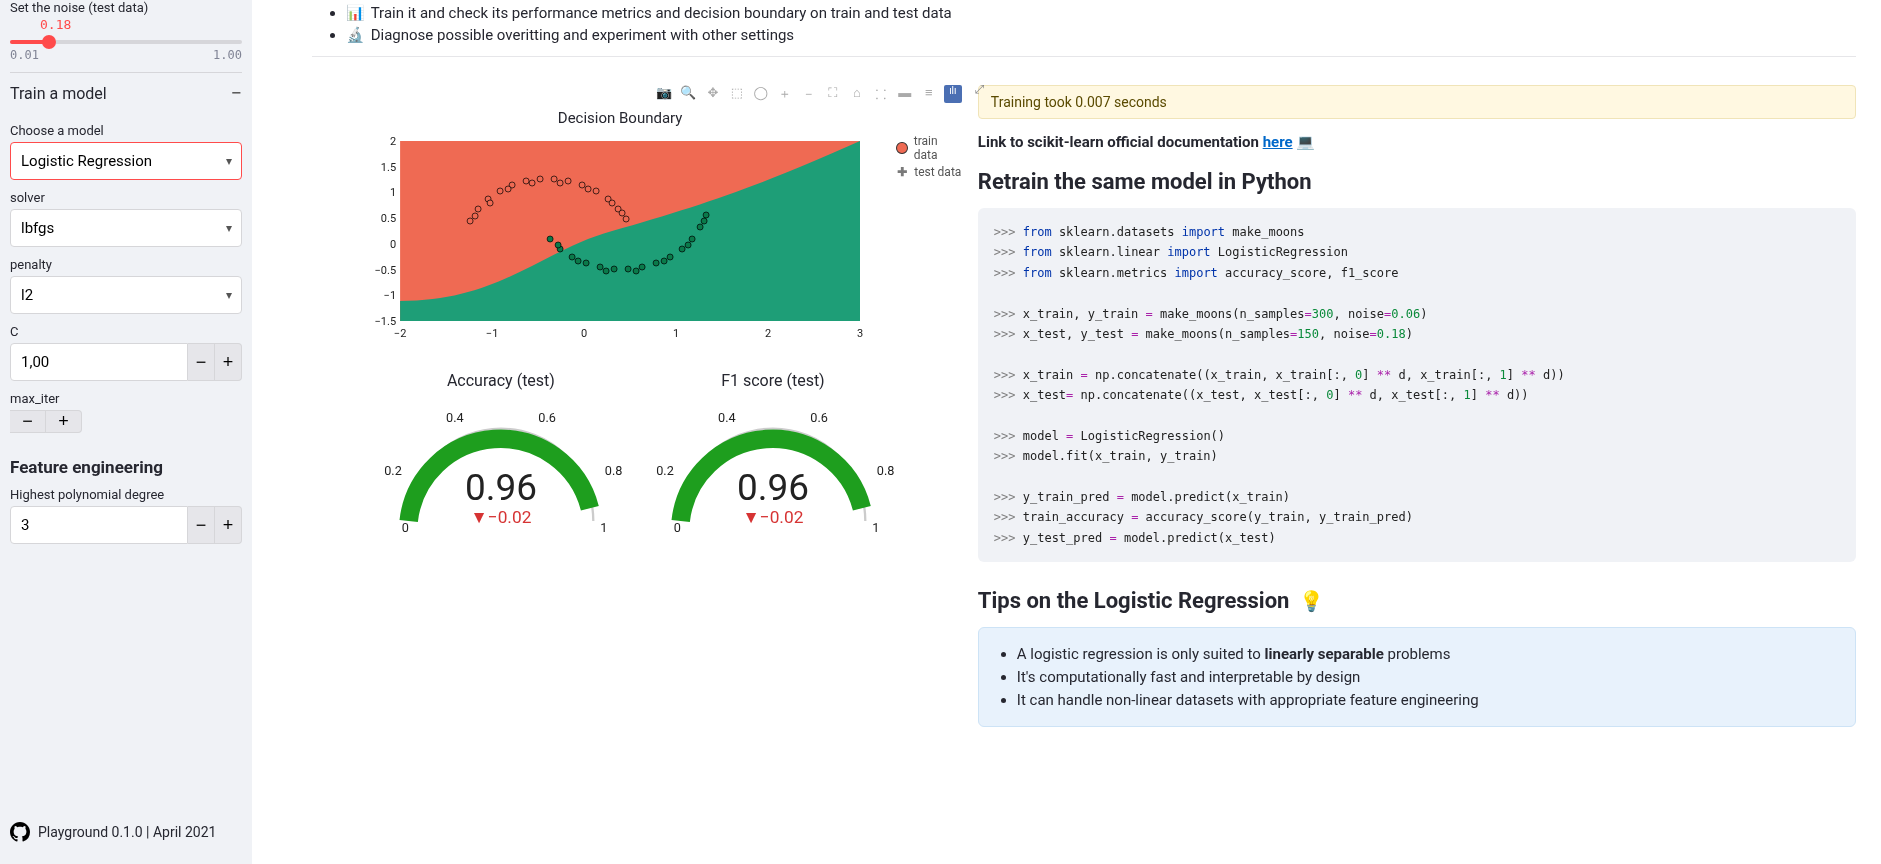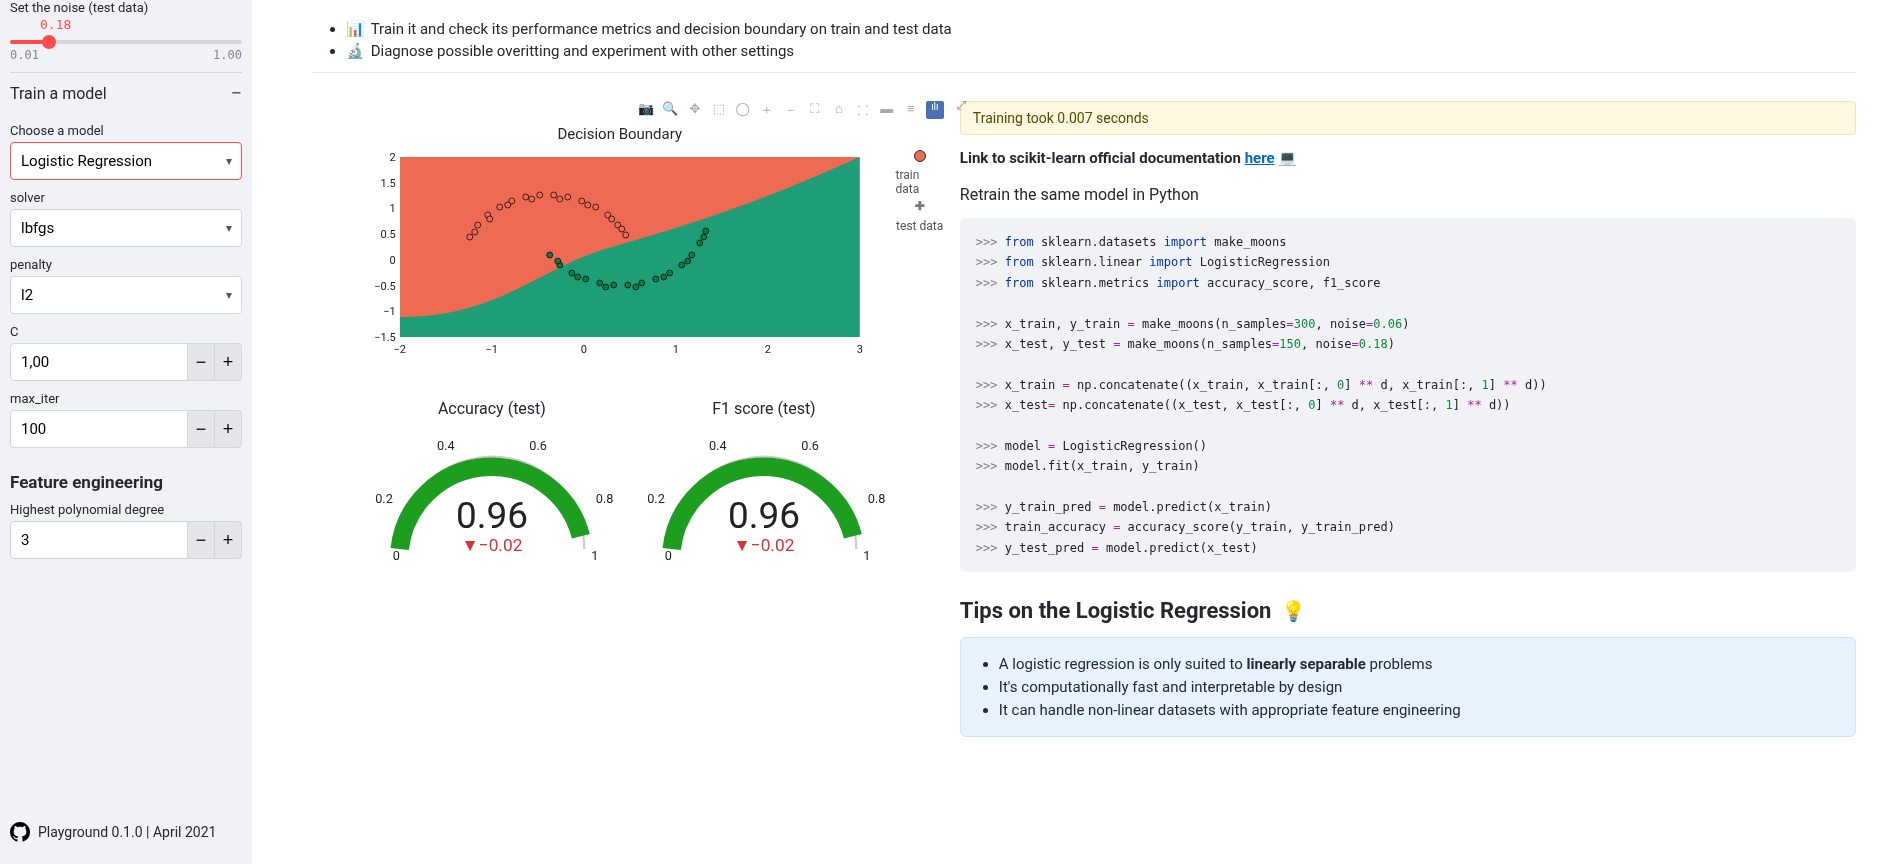--- a/index.html
+++ b/index.html
@@ -20,57 +20,57 @@
 .select-wrap .chev { position: absolute; right: 10px; top: 50%; transform: translateY(-50%); font-size: 12px; color: #555; pointer-events: none; }
 .model-select { border: 1px solid #ff4b4b; }
 .number-row { display: flex; }
 .number-row input { border-radius: 4px 0 0 4px; width: 100%; }
 .number-row button { width: 36px; border: 1px solid #d6d6d9; border-left: none; background: #e6e6ea; font-size: 18px; cursor: pointer; }
 .number-row button:last-child { border-radius: 0 4px 4px 0; }
 .fe-header { font-size: 17px; font-weight: 700; margin-top: 24px; }
 .footer { margin-top: auto; display: flex; align-items: center; gap: 8px; font-size: 14px; color: #262730; padding: 6px 0 12px; }
 .footer svg { width: 20px; height: 20px; }
 
-.main { flex: 1; padding: 16px 24px 24px 60px; max-width: 1628px; }
+.main { flex: 1; padding: 0 24px 24px 60px; max-width: 1628px; }
 ul.intro { list-style: disc; padding-left: 34px; margin-bottom: 12px; }
 ul.intro li { margin: 4px 0; font-size: 15px; }
 ul.intro li .emoji { margin-right: 6px; }
 hr.sep { border: 0; border-top: 1px solid #e6e6e9; margin-bottom: 28px; }
 
 .cols { display: flex; gap: 16px; }
 .col-left { flex: 0 0 630px; }
 .col-right { flex: 1; }
 
 .toolbar { display: flex; gap: 6px; justify-content: flex-end; margin-bottom: 4px; color: #aaa; font-size: 13px; }
 .toolbar span { cursor: pointer; width: 18px; text-align: center; }
 
 .chart-title { text-align: center; font-size: 15px; margin: 2px 0 4px; }
 .chart-box { position: relative; width: 560px; margin-left: 40px; }
 .chart-svg { width: 100%; height: 220px; display: block; }
 .axis-tick { font-size: 11px; fill: #222; }
 .legend { font-size: 12px; color: #555; }
-.legend-row { display: flex; align-items: center; gap: 6px; margin: 3px 0; flex-direction: column; }
+.legend-row { display: flex; align-items: center; gap: 6px; margin: 3px 0; }
 .legend-swatch { width: 12px; height: 12px; border-radius: 50%; border: 1px solid #333; }
 
-.gauges { display: flex; gap: 12px; margin-top: 32px; justify-content: center; }
+.gauges { display: flex; gap: 12px; margin-top: 20px; justify-content: center; }
 .gauge { width: 260px; text-align: center; }
 .gauge-title { font-size: 16px; margin-bottom: 4px; }
 .gauge-svg { width: 100%; height: 150px; }
 .gauge-val { font-size: 32px; fill: #222; text-anchor: middle; }
 .gauge-delta { font-size: 15px; fill: #d63333; text-anchor: middle; }
 .gauge-tick { font-size: 11px; fill: #222; }
 
 .banner { background: #fff8e1; border: 1px solid #f0e4b8; border-radius: 4px; padding: 8px 12px; color: #5a4a00; margin-bottom: 14px; position: relative; }
 .banner .expand { position: absolute; left: -4px; top: -4px; width: 14px; height: 14px; color: #888; font-size: 12px; }
 
 .doclink { font-size: 15px; font-weight: 700; margin-bottom: 18px; }
 .doclink a { color: #0068c9; text-decoration: underline; }
 .doclink .lap { margin-left: 4px; }
 
-h2.sec { font-size: 16px; font-weight: 400; margin: 16px 0 14px; }
+h2.sec { font-size: 22px; font-weight: 700; margin: 16px 0 14px; }
 
 .codeblock { background: #f0f2f6; border-radius: 6px; padding: 14px 16px; font-family: ui-monospace, Menlo, Consolas, monospace; font-size: 12px; line-height: 1.7; overflow-x: auto; }
 .codeblock .pp { color: #808080; }
 .codeblock .kw { color: #0033aa; }
 .codeblock .st { color: #222; }
 .codeblock .nm { color: #0a8a3a; }
 .codeblock .op { color: #aa22aa; }
 
 h2.tips { font-size: 22px; font-weight: 700; margin: 26px 0 14px; }
 h2.tips .bulb { font-size: 20px; margin-left: 4px; }
@@ -121,21 +121,20 @@
 
     <div class="param-label">C</div>
     <div class="number-row">
       <input value="1,00" style="">
       <button>−</button>
       <button>+</button>
     </div>
 
     <div class="param-label">max_iter</div>
     <div class="number-row">
-      <input value="100" style="">
       <button>−</button>
       <button>+</button>
     </div>
 
     <div class="fe-header">Feature engineering</div>
     <div class="param-label">Highest polynomial degree</div>
     <div class="number-row">
       <input value="3" style="">
       <button>−</button>
       <button>+</button>

